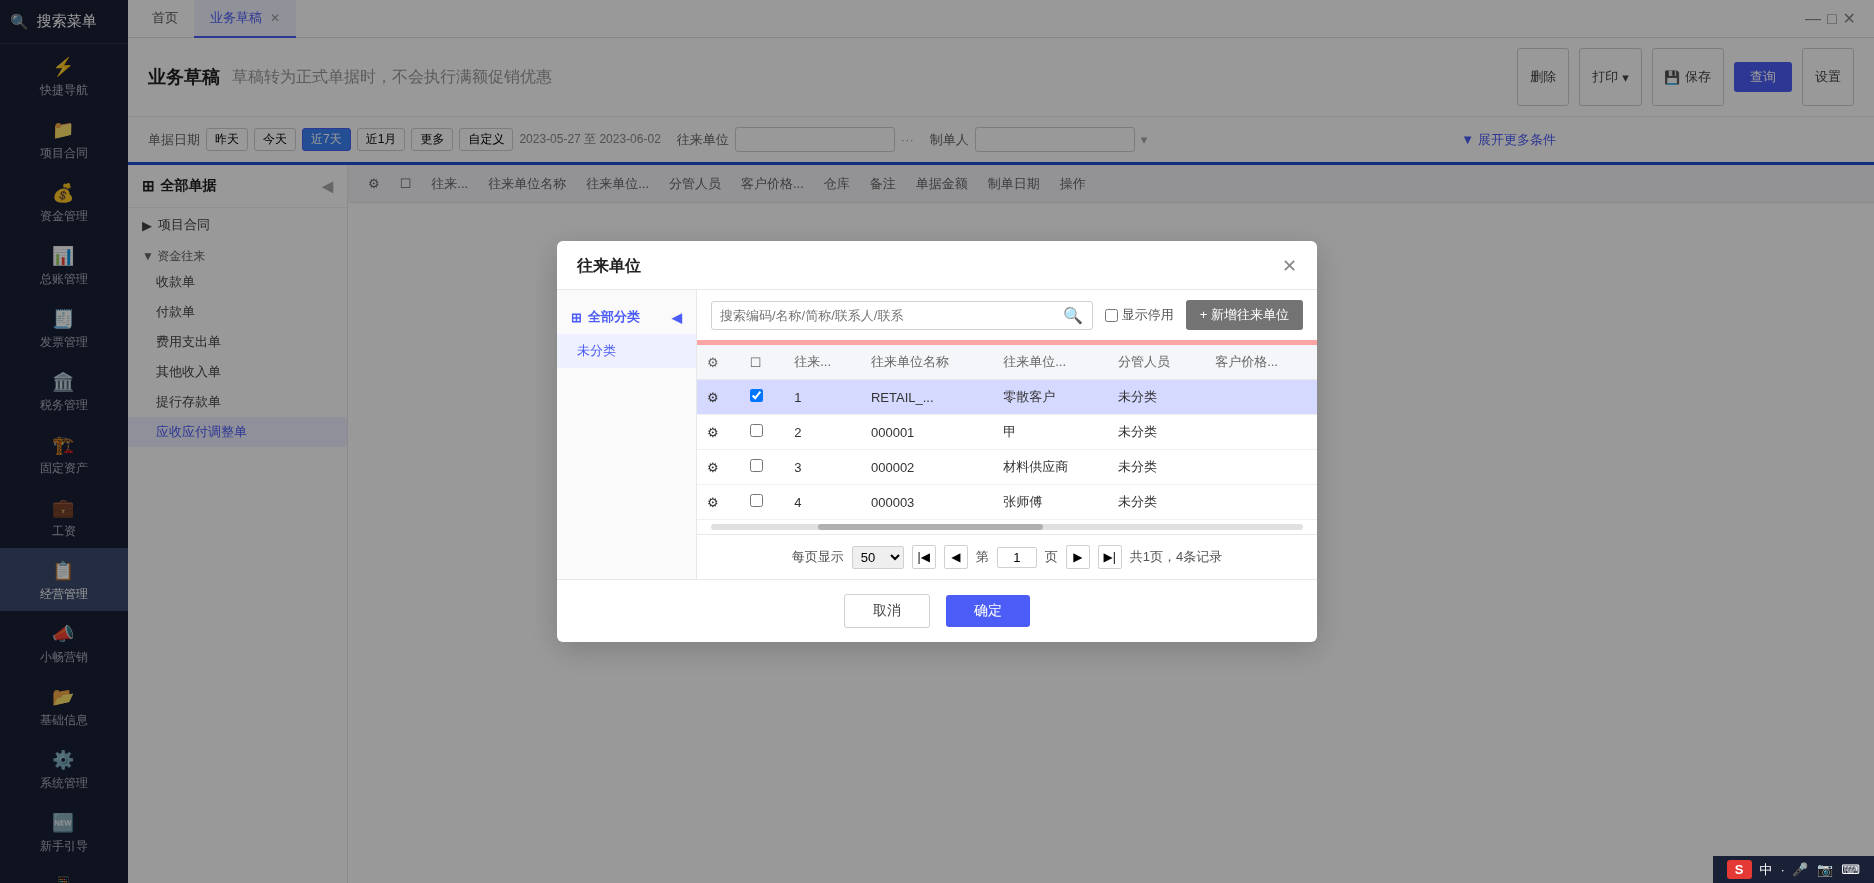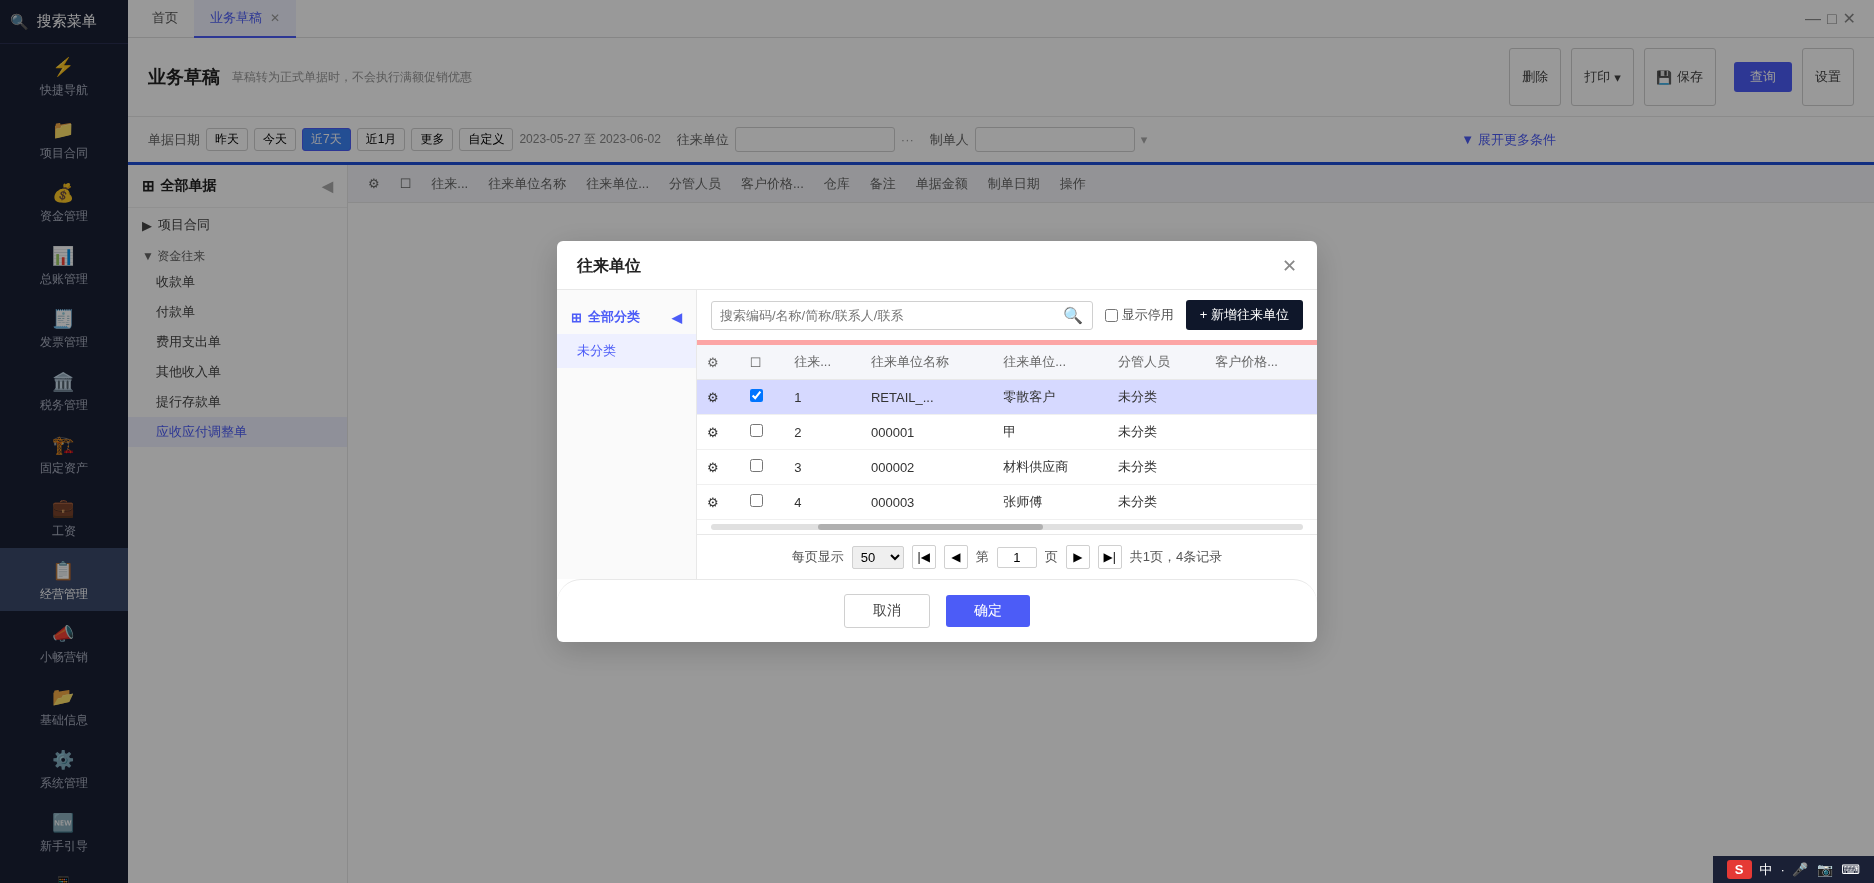--- a/index.html
+++ b/index.html
@@ -84,30 +84,30 @@
     
     .page-header {
       display: flex;
       align-items: center;
       background: #fff;
       padding: 10px 20px;
       border-bottom: 1px solid #e8e8e8;
       gap: 12px;
     }
     .page-title { font-size: 18px; font-weight: bold; color: #222; }
-    .page-subtitle { font-size: 12px; color: #999; }
+    .page-subtitle { font-size: 16px; color: #999; }
     .header-actions { margin-left: auto; display: flex; gap: 10px; align-items: center; }
     .btn-action {
       display: flex; align-items: center; gap: 4px;
       padding: 19px 12px; border: 1px solid #d0d0d0; background: #fff;
       border-radius: 3px; cursor: pointer; font-size: 13px; color: #444;
     }
     .btn-primary {
       background: #4c5cf7; color: #fff; border: none;
-      padding: 6px 16px; border-radius: 3px; cursor: pointer; font-size: 13px; margin-left: 8px;
+      padding: 6px 16px; border-radius: 3px; cursor: pointer; font-size: 13px;
     }
 
     
     .filter-bar {
       background: #fff;
       padding: 10px 20px;
       border-bottom: 3px solid #1d4ed8;
       display: flex;
       align-items: center;
       gap: 16px;
@@ -273,21 +273,21 @@
       flex: 1;
       gap: 6px;
     }
     .modal-search input {
       border: none; outline: none; font-size: 13px; flex: 1; background: transparent;
     }
     .modal-checkbox-label {
       display: flex; align-items: center; gap: 4px; font-size: 13px; color: #555;
     }
     .btn-add {
-      background: #0f172a; color: #fff; border: none;
+      background: #737373; color: #fff; border: none;
       padding: 6px 14px; border-radius: 3px; cursor: pointer; font-size: 13px;
       white-space: nowrap; display: flex; align-items: center; gap: 4px;
     }
 
     .modal-table { flex: 1; overflow-y: auto; }
     .modal-table table {
       width: 100%; border-collapse: collapse; font-size: 13px;
     }
     .modal-table th {
       background: #f5f6fa; padding: 8px 10px; text-align: left;
@@ -322,21 +322,20 @@
       border: 1px solid #d0d0d0; border-radius: 2px; padding: 2px 4px; font-size: 13px;
     }
 
     .modal-footer {
       display: flex;
       align-items: center;
       justify-content: center;
       gap: 16px;
       padding: 14px 20px;
       border-top: 1px solid #e8e8e8;
-      border-radius: 24px;
     }
     .btn-cancel {
       padding: 7px 28px; border: 1px solid #d0d0d0; background: #fff;
       border-radius: 3px; cursor: pointer; font-size: 14px; color: #444;
     }
     .btn-confirm {
       padding: 7px 28px; background: #4c5cf7; color: #fff;
       border: none; border-radius: 3px; cursor: pointer; font-size: 14px;
     }
 

